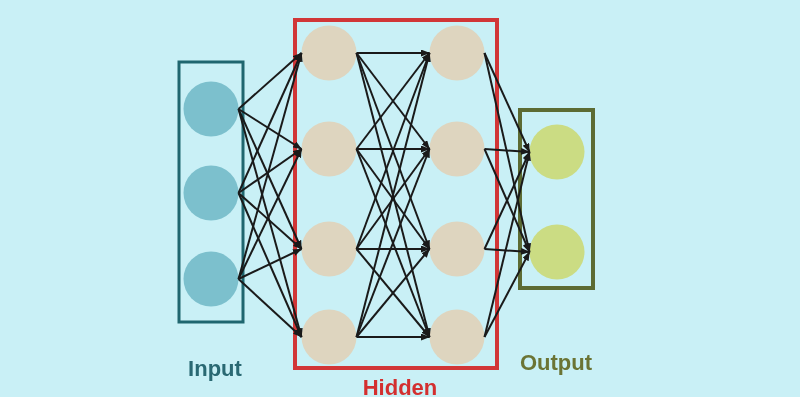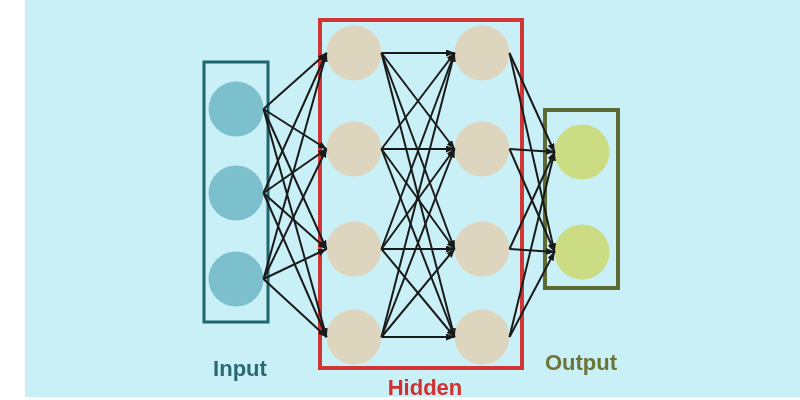--- a/index.html
+++ b/index.html
@@ -7,21 +7,20 @@
     padding: 0;
     width: 800px;
     height: 400px;
     overflow: hidden;
     font-family: "Liberation Sans", sans-serif;
   }
   #stage {
     position: relative;
     width: 764px;
     height: 400px;
-    padding-left: 25px;
   }
   svg { display: block; }
   text {
     font-family: "Liberation Sans", "DejaVu Sans", sans-serif;
     font-weight: bold;
   }
 </style>
 </head>
 <body>
 

